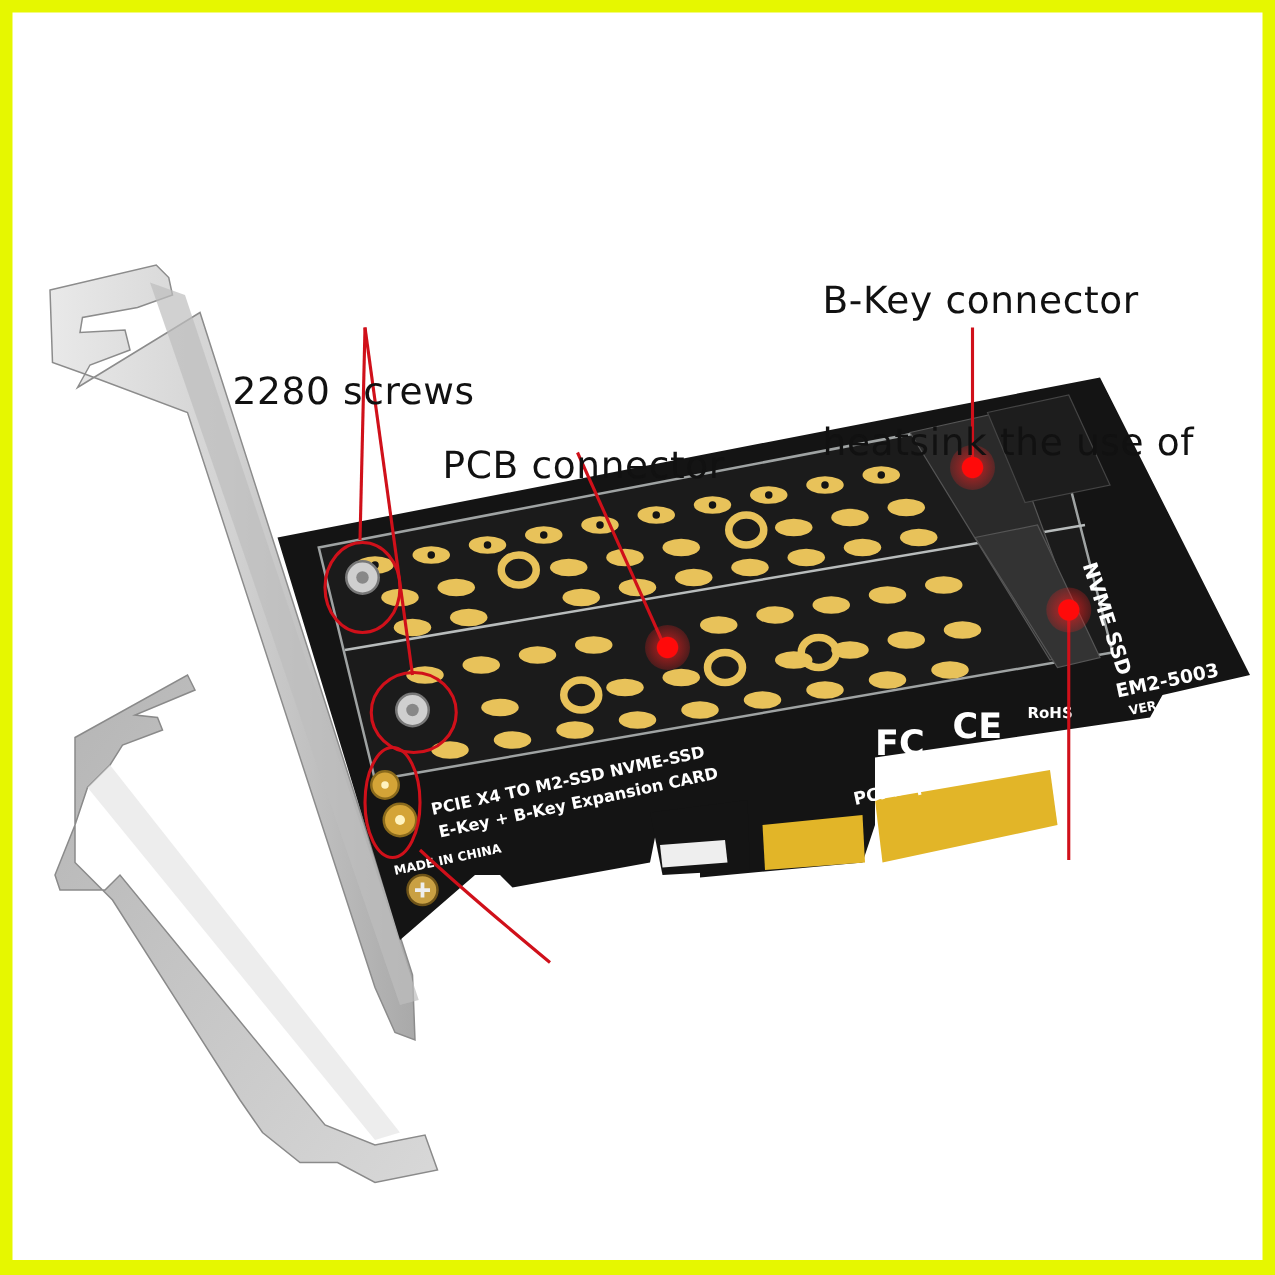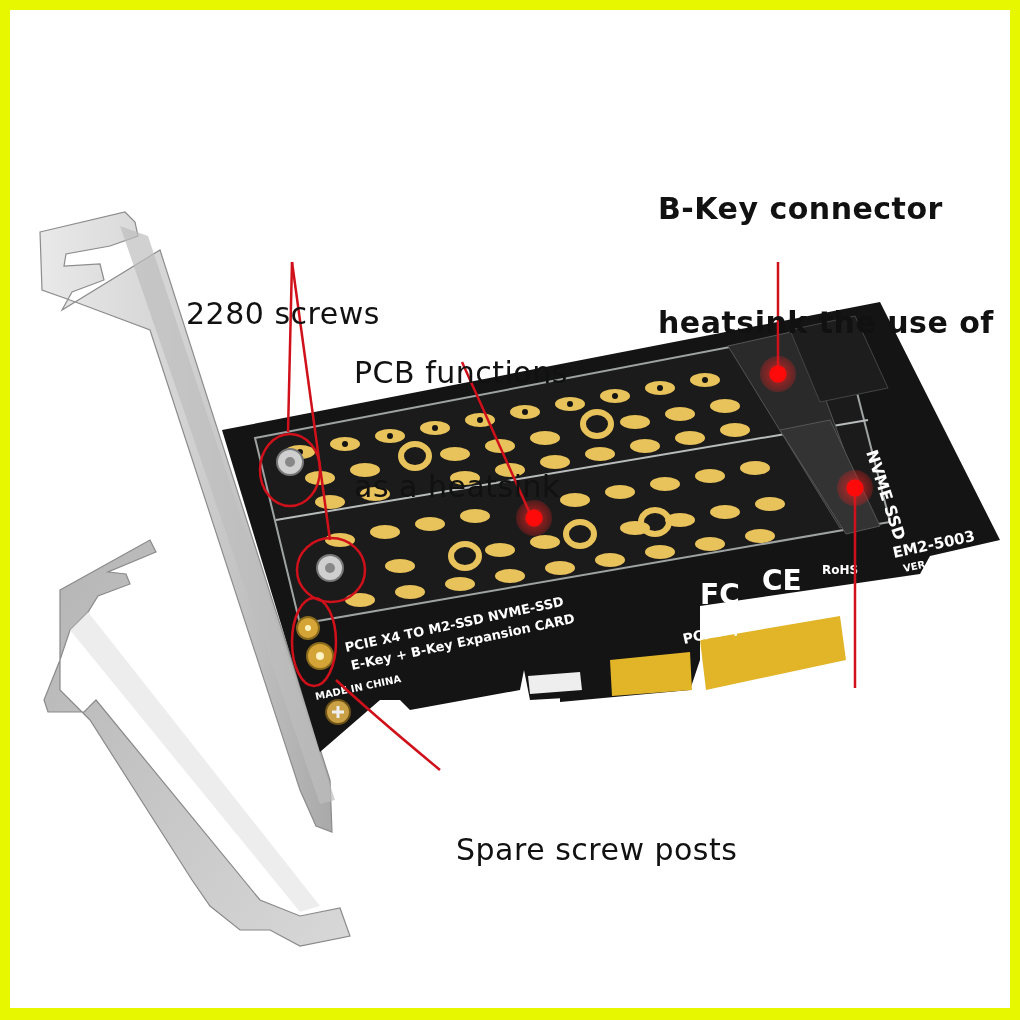--- a/index.html
+++ b/index.html
@@ -183,36 +183,34 @@
     <line x1="778" y1="262" x2="778" y2="374"></line>
     <line x1="855" y1="490" x2="855" y2="688"></line>
   </g>
   <g>
     <circle cx="534" cy="518" r="18" fill="url(#dot)"></circle>
     <circle cx="778" cy="374" r="18" fill="url(#dot)"></circle>
     <circle cx="855" cy="488" r="18" fill="url(#dot)"></circle>
   </g>
 </svg>
 
-<div class="label" style="left:658px; top:114px;font-weight:bold;">
+<div class="label" style="left:658px; top:146px;">
   <span>B-Key connector</span>
   <span>heatsink the use of</span>
 </div>
 
 <div class="label" style="left:186px; top:219px;">
   <span>2280 screws</span>
 </div>
 
 <div class="label" style="left:354px; top:278px;">
-  <span>PCB functions</span>
-  <span>as a heatsink</span>
+  <span>PCB connector</span>
 </div>
 
 <div class="label" style="left:456px; top:755px;">
-  <span>Spare screw posts</span>
   
 </div>
 
 <div class="label" style="left:818px; top:704px;">
   
   
 </div>
 
 <div class="label" style="left:42px; top:932px;">
   

